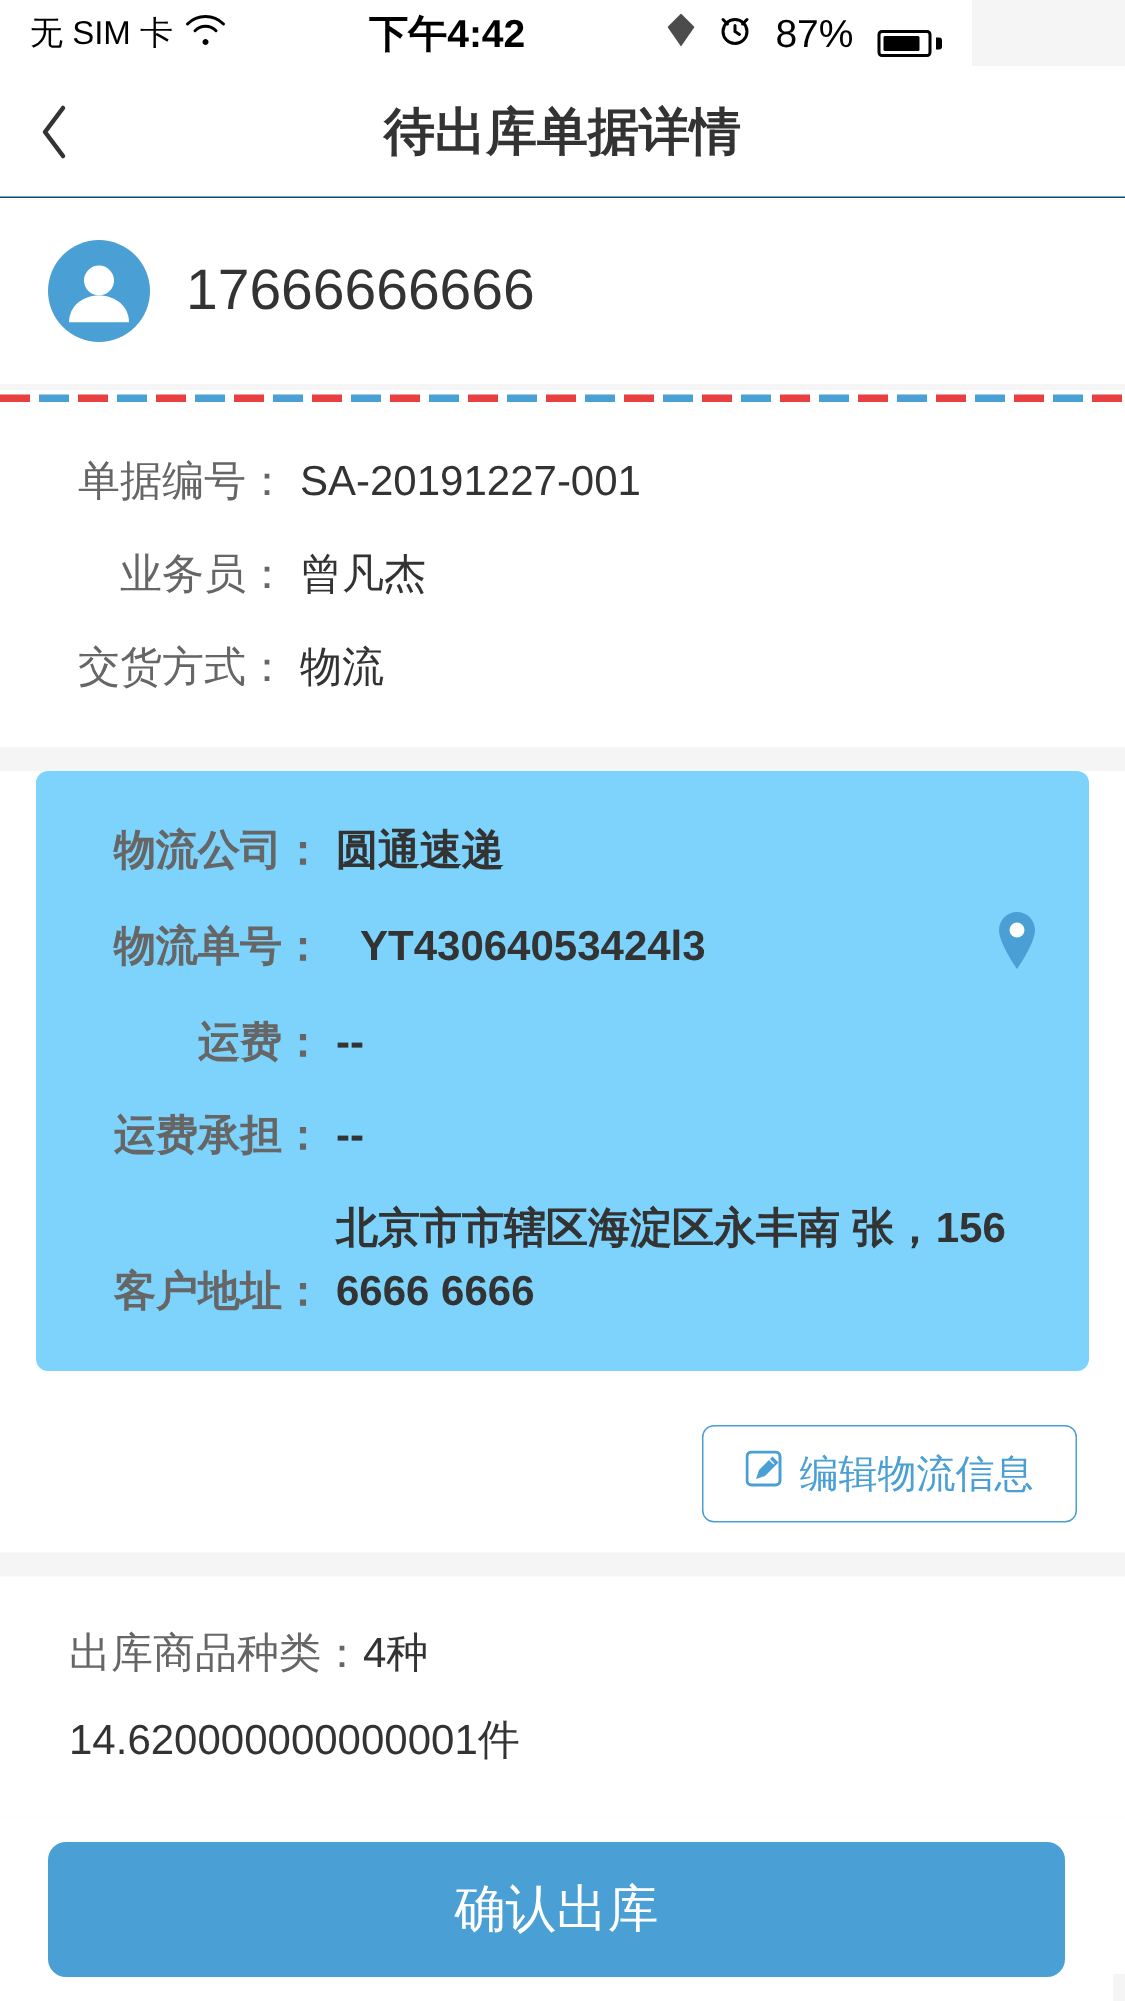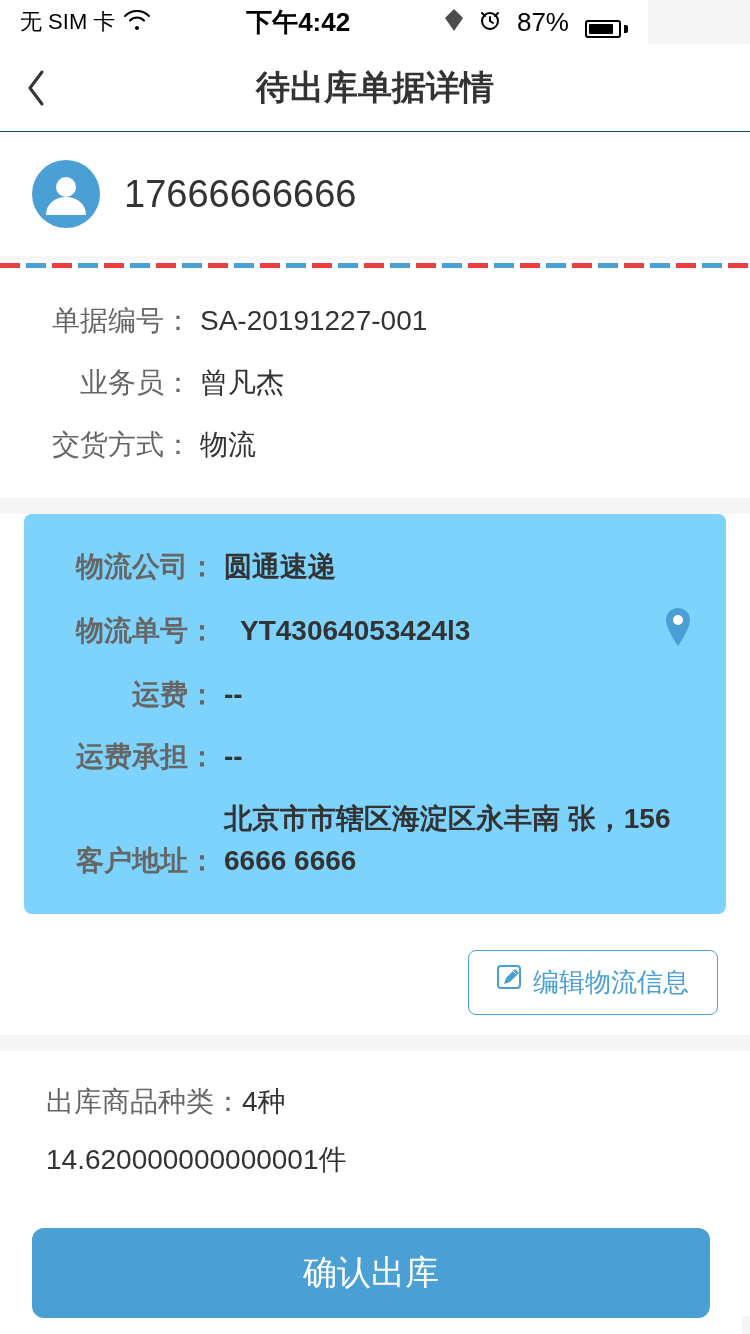--- a/index.html
+++ b/index.html
@@ -202,21 +202,21 @@
       padding: 20px 32px;
       background: #fff;
     }
     .btn-outline {
       border: 1.5px solid #4a9fd4;
       border-radius: 8px;
       padding: 14px 28px;
       color: #4a9fd4;
       font-size: 26px;
       display: flex;
-      align-items: flex-start;
+      align-items: flex-end;
       gap: 10px;
       background: #fff;
       cursor: pointer;
     }
     .btn-edit-icon {
       font-size: 26px;
     }
 
     
     .section-divider {

